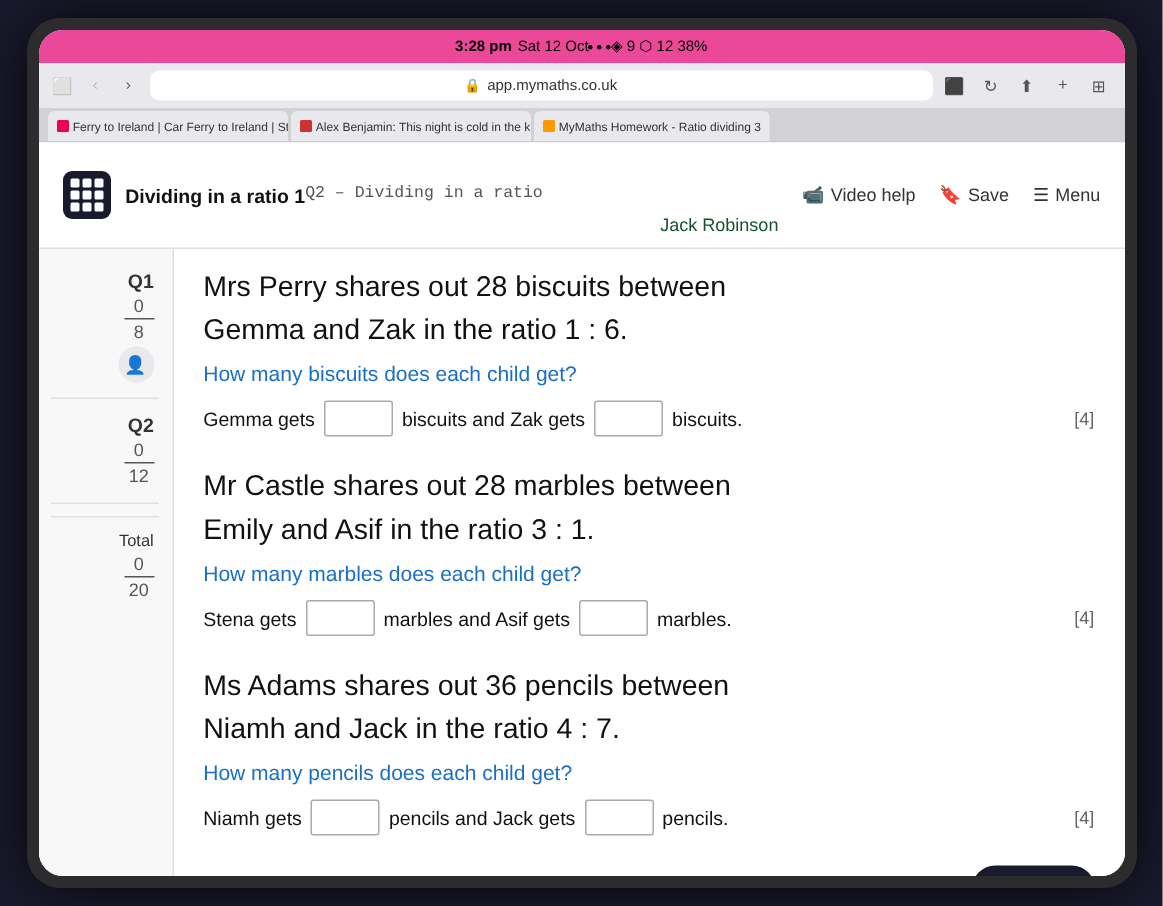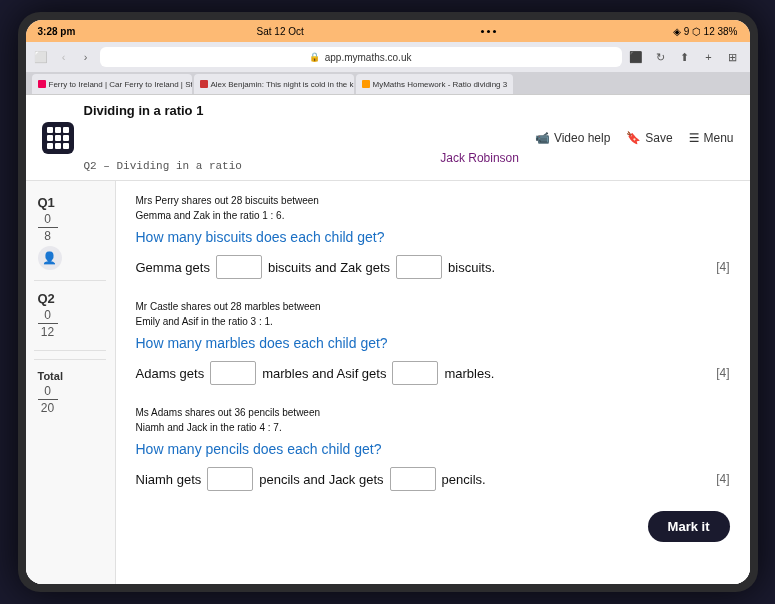--- a/index.html
+++ b/index.html
@@ -26,24 +26,24 @@
       width: 100%;
       height: 100%;
       background: #f2f2f7;
       border-radius: 16px;
       overflow: hidden;
       display: flex;
       flex-direction: column;
     }
     
     .status-bar {
-      background: #fdba74;
-      display: flex;
-      align-items: center;
-      justify-content: space-between;
+      background: #ec4899;
+      display: flex;
+      align-items: center;
+      justify-content: center;
       padding: 4px 12px;
       font-size: 10px;
       color: #000;
       height: 22px;
     }
     .status-left { font-weight: 600; font-size: 10px; }
     .status-center { display: flex; gap: 3px; align-items: center; }
     .status-dot { width: 3px; height: 3px; background: #000; border-radius: 50%; }
     .status-right { display: flex; align-items: center; gap: 4px; font-size: 10px; }
 
@@ -151,27 +151,27 @@
       display: flex; align-items: center; justify-content: center;
     }
     .app-logo-dots {
       display: grid; grid-template-columns: repeat(3,6px); gap: 2px;
     }
     .app-logo-dot {
       width: 6px; height: 6px;
       background: #fff;
       border-radius: 1px;
     }
-    .app-title-block { display: flex; flex-direction: column; gap: 42px; }
+    .app-title-block { display: flex; flex-direction: row; }
     .app-title { font-size: 13px; font-weight: 600; color: #111; }
     .app-subtitle { font-size: 11px; color: #555; font-family: Liberation Mono, monospace; }
     .app-header-right {
       display: flex; align-items: center; gap: 16px;
     }
-    .app-header-user { font-size: 12px; color: #701a75; font-weight: 500; margin-top: 40px; }
+    .app-header-user { font-size: 12px; color: #14532d; font-weight: 500; margin-top: 40px; }
     .app-header-btn {
       display: flex; align-items: center; gap: 4px;
       font-size: 12px; color: #333; cursor: pointer;
     }
 
     
     .main-layout {
       display: flex;
       flex: 1;
       overflow: hidden;
@@ -184,21 +184,21 @@
       border-right: 1px solid #e0e0e0;
       display: flex;
       flex-direction: column;
       padding: 8px 0;
       font-size: 11px;
     }
     .sidebar-item {
       padding: 6px 12px;
       display: flex;
       flex-direction: column;
-      align-items: flex-start;
+      align-items: flex-end;
       gap: 2px;
       color: #333;
     }
     .score-fraction {
       display: flex;
       flex-direction: column;
       align-items: center;
       font-size: 12px;
       color: #555;
       line-height: 1.2;
@@ -222,37 +222,37 @@
       color: #333;
     }
     .sidebar-divider {
       width: 80%;
       height: 1px;
       background: #e0e0e0;
       margin: 4px auto;
     }
     .sidebar-total-label {
       font-size: 11px;
-      font-weight: 700;
+      font-weight: 400;
       color: #333;
       text-align: center;
     }
 
     
     .questions-area {
       flex: 1;
       padding: 12px 20px;
       overflow-y: auto;
       background: #fff;
     }
     .question-block {
       margin-bottom: 20px;
     }
     .question-text {
-      font-size: 10px;
+      font-size: 19px;
       color: #111;
       line-height: 1.5;
       margin-bottom: 6px;
     }
     .question-ask {
       font-size: 14px;
       color: #1a6fc4;
       margin-bottom: 10px;
     }
     .answer-row {
@@ -444,21 +444,21 @@
             </div>
           </div>
 
           <div class="question-block">
             <div class="question-text">
               <span>Mr Castle shares out 28 marbles between</span><br>
               <span>Emily and Asif in the ratio 3 : 1.</span>
             </div>
             <div class="question-ask">How many marbles does each child get?</div>
             <div class="answer-row">
-              <span>Adams gets</span>
+              <span>Stena gets</span>
               <input class="answer-input" type="text" value="" style="">
               <span>marbles and Asif gets</span>
               <input class="answer-input" type="text" value="" style="">
               <span>marbles.</span>
               <span class="mark-label">[4]</span>
             </div>
           </div>
 
           <div class="question-block">
             <div class="question-text">

